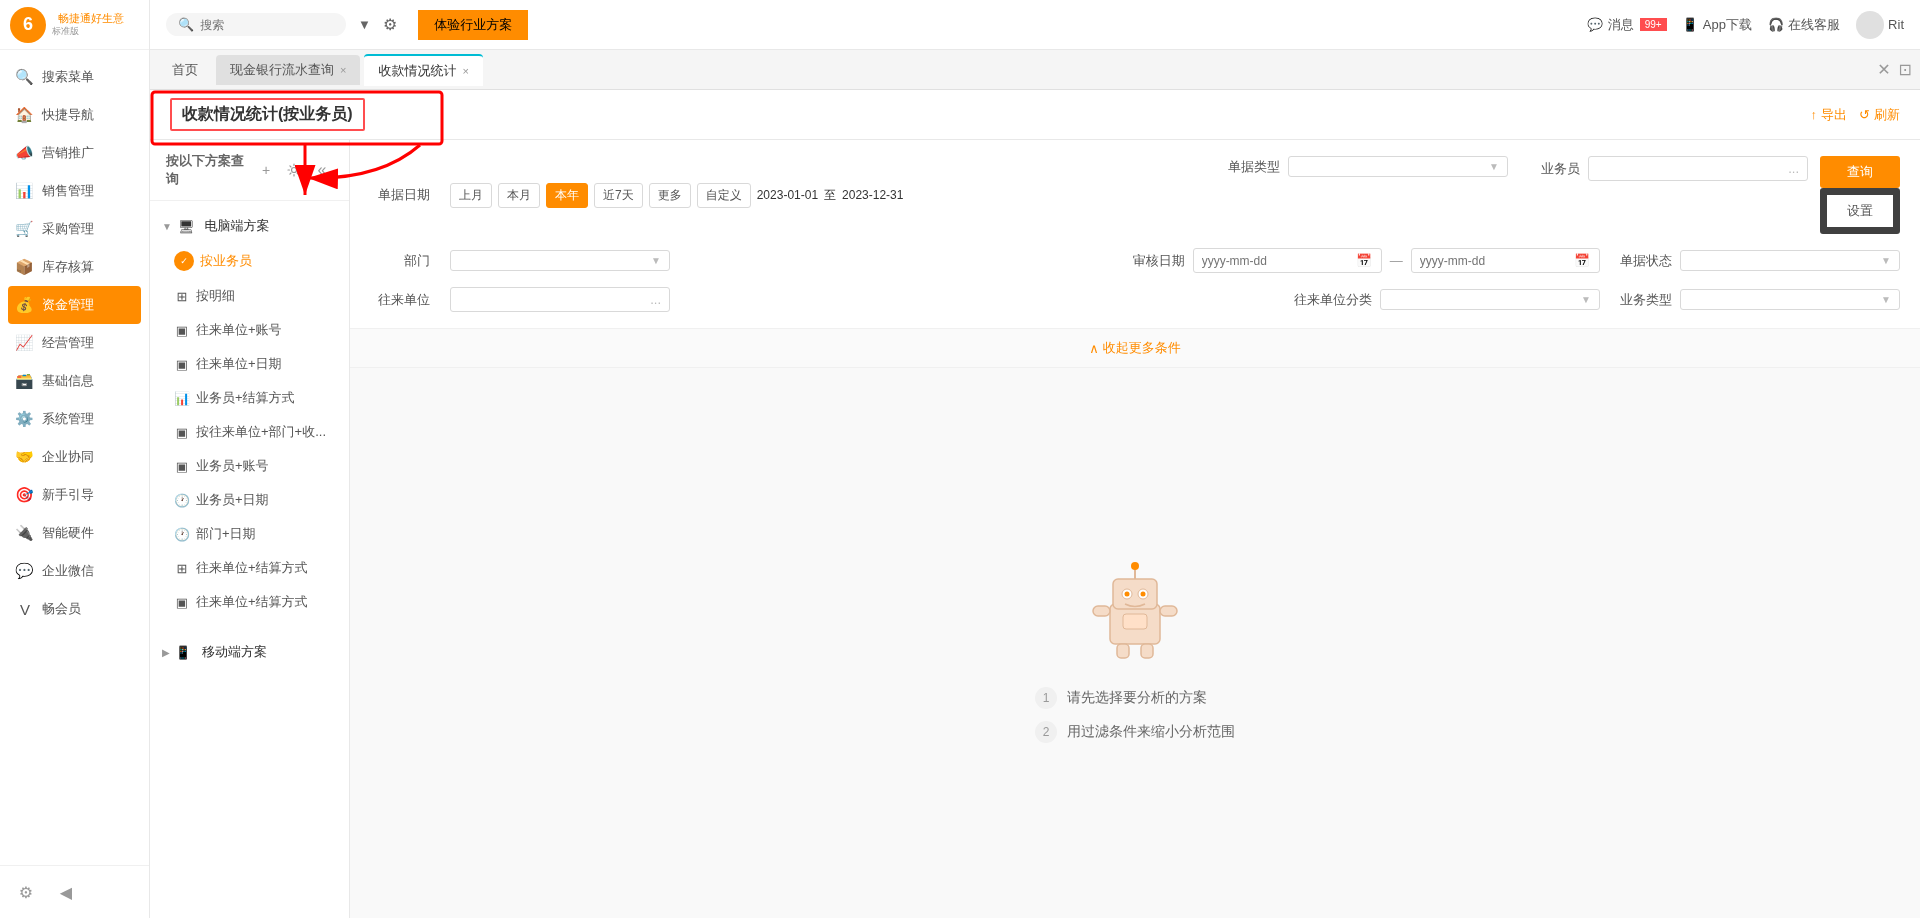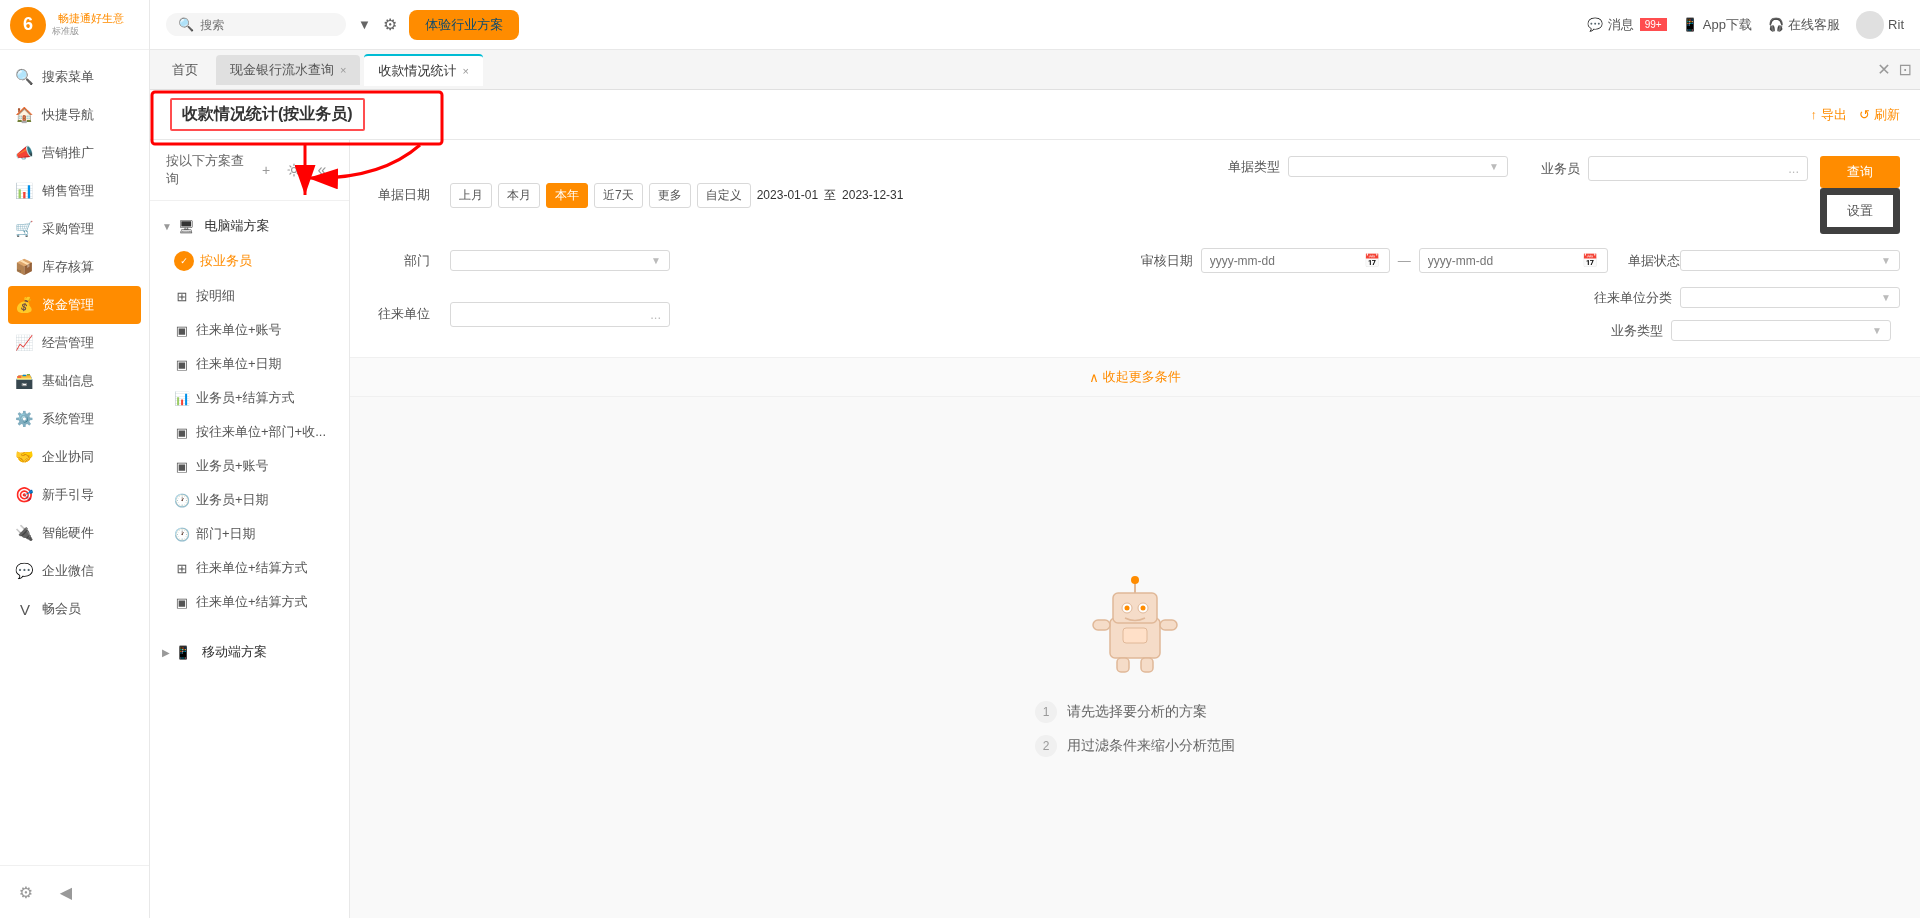--- a/index.html
+++ b/index.html
@@ -24,21 +24,21 @@
     
     .main-content { flex: 1; display: flex; flex-direction: column; overflow: hidden; }
 
     
     .top-header { height: 50px; background: #fff; display: flex; align-items: center; justify-content: space-between; padding: 0 16px; border-bottom: 1px solid #e8e8e8; flex-shrink: 0; }
     .header-left { display: flex; align-items: center; gap: 12px; }
     .header-search { display: flex; align-items: center; background: #f5f5f5; border-radius: 16px; padding: 4px 12px; gap: 6px; width: 180px; }
     .header-search input { border: none; background: transparent; outline: none; font-size: 12px; color: #666; width: 130px; }
     .header-dropdown-btn { display: flex; align-items: center; gap: 4px; cursor: pointer; color: #666; font-size: 13px; }
     .header-gear { cursor: pointer; color: #666; font-size: 16px; }
-    .trial-btn { background: #ff8c00; color: #0c4a6e; border: none; border-radius: 8px; padding: 6px 16px; font-size: 13px; cursor: pointer; }
+    .trial-btn { background: #ff8c00; color: #000000; border: none; border-radius: 0; padding: 6px 16px; font-size: 13px; cursor: pointer; margin-left: 9px; }
     .header-right { display: flex; align-items: center; gap: 16px; }
     .header-right-item { display: flex; align-items: center; gap: 4px; cursor: pointer; color: #555; font-size: 13px; }
     .badge { background: #ff4d4f; color: #fff; border-radius: 0; font-size: 10px; padding: 1px 5px; margin-left: 2px; }
     .user-avatar { width: 28px; height: 28px; background: #e0e0e0; border-radius: 50%; }
 
     
     .tabs-bar { height: 40px; background: #f5f5f5; display: flex; align-items: center; padding: 0 8px; gap: 4px; border-bottom: 1px solid #e0e0e0; flex-shrink: 0; }
     .tab { display: flex; align-items: center; padding: 6px 14px; border-radius: 4px 4px 0 0; font-size: 13px; cursor: pointer; gap: 6px; color: #555; background: #e0e0e0; }
     .tab.home { background: transparent; color: #555; }
     .tab.active { background: #fff; color: #333; border-top: 2px solid #00bcd4; }
@@ -51,21 +51,21 @@
     .page-title { font-size: 16px; font-weight: bold; color: #333; border: 2px solid #ff4d4f; padding: 4px 10px; border-radius: 2px; }
     .page-actions { display: flex; align-items: center; gap: 12px; }
     .action-btn { display: flex; align-items: center; gap: 4px; cursor: pointer; color: #ff8c00; font-size: 13px; }
 
     
     .content-area { flex: 1; display: flex; overflow: hidden; background: #f0f2f5; }
 
     
     .left-panel { width: 200px; background: #fff; border-right: 1px solid #e8e8e8; flex-shrink: 0; overflow-y: auto; }
     .left-panel-header { padding: 12px 16px; display: flex; align-items: center; gap: 8px; border-bottom: 1px solid #f0f0f0; }
-    .left-panel-title { font-size: 13px; color: #666; }
+    .left-panel-title { font-size: 13px; color: #666; font-weight: bold; }
     .left-panel-actions { display: flex; align-items: center; gap: 6px; margin-left: auto; }
     .icon-btn { cursor: pointer; color: #999; font-size: 14px; width: 22px; height: 22px; display: flex; align-items: center; justify-content: center; }
 
     .tree-section { padding: 8px 0; }
     .tree-parent { display: flex; align-items: center; padding: 8px 12px; cursor: pointer; color: #333; font-size: 13px; gap: 6px; }
     .tree-parent .arrow { font-size: 10px; color: #999; }
     .tree-item { display: flex; align-items: center; padding: 8px 16px 8px 24px; cursor: pointer; color: #555; font-size: 13px; gap: 6px; }
     .tree-item.active { color: #ff8c00; }
     .tree-item .item-icon { width: 16px; height: 16px; display: flex; align-items: center; justify-content: center; font-size: 13px; }
     .tree-item .active-circle { width: 20px; height: 20px; background: #ff8c00; border-radius: 50%; display: flex; align-items: center; justify-content: center; }
@@ -388,37 +388,37 @@
                 <div class="filter-input" style="min-width:140px;">
                   <input type="text" placeholder="yyyy-mm-dd" style="">
                   <span class="cal-icon">📅</span>
                 </div>
                 <span class="filter-dash">—</span>
                 <div class="filter-input" style="min-width:140px;">
                   <input type="text" placeholder="yyyy-mm-dd" style="">
                   <span class="cal-icon">📅</span>
                 </div>
               </div>
-              <div style="display:flex; gap:0; align-items:center;">
+              <div style="display:flex; gap:8px; align-items:center;">
                 <span class="filter-label">单据状态</span>
                 <div class="filter-select" style="min-width:220px;">
                   <span class="filter-select-text"> </span>
                   <span class="filter-select-arrow">▼</span>
                 </div>
               </div>
             </div>
           </div>
 
           <div class="filter-row">
             <span class="filter-label">往来单位</span>
             <div class="filter-select" style="min-width:220px;">
               <span class="filter-select-text"> </span>
               <span class="filter-dots">...</span>
             </div>
-            <div style="margin-left:auto; display:flex; gap:12px; align-items:center;flex-direction:column;">
+            <div style="margin-left:auto; display:flex; gap:12px; align-items:center;">
               <div style="display:flex; gap:8px; align-items:center;">
                 <span class="filter-label">往来单位分类</span>
                 <div class="filter-select" style="min-width:220px;">
                   <span class="filter-select-text"> </span>
                   <span class="filter-select-arrow">▼</span>
                 </div>
               </div>
               <div style="display:flex; gap:8px; align-items:center;">
                 <span class="filter-label">业务类型</span>
                 <div class="filter-select" style="min-width:220px;">

